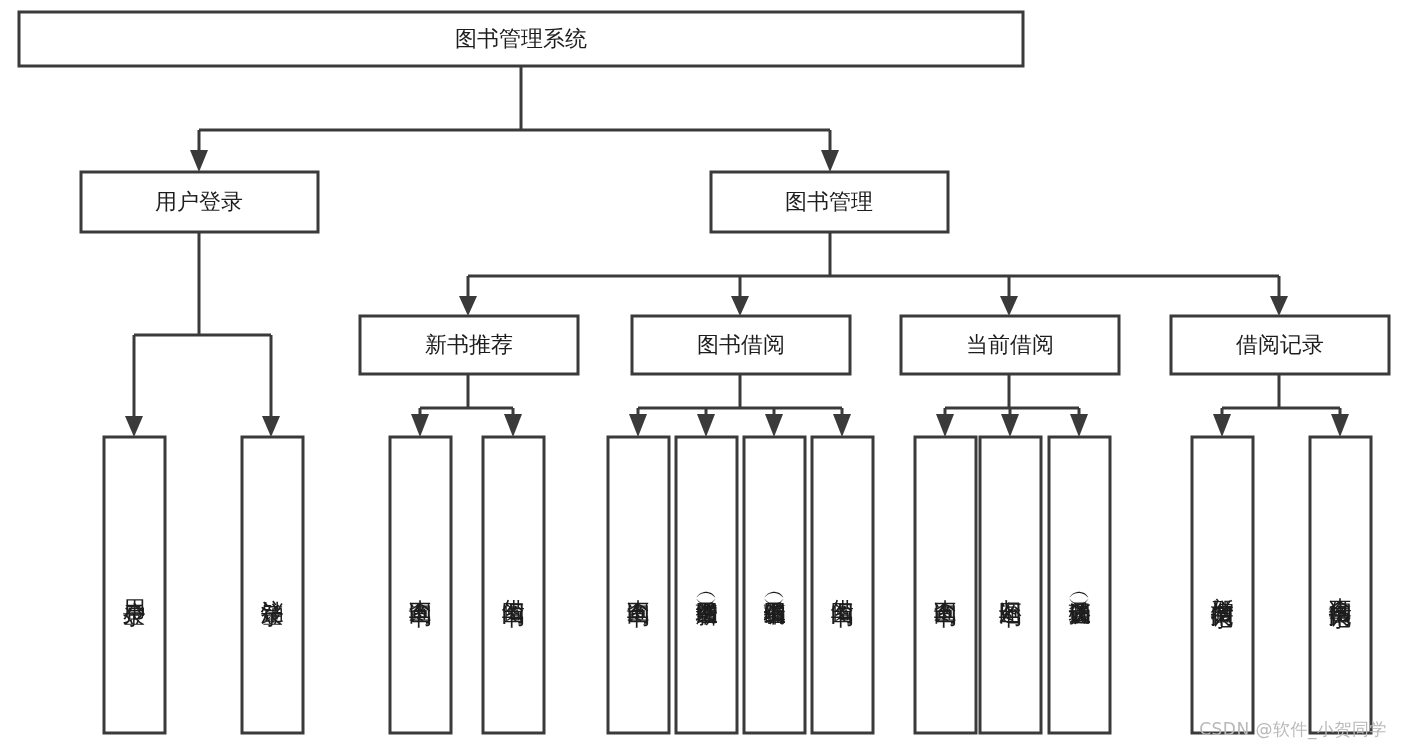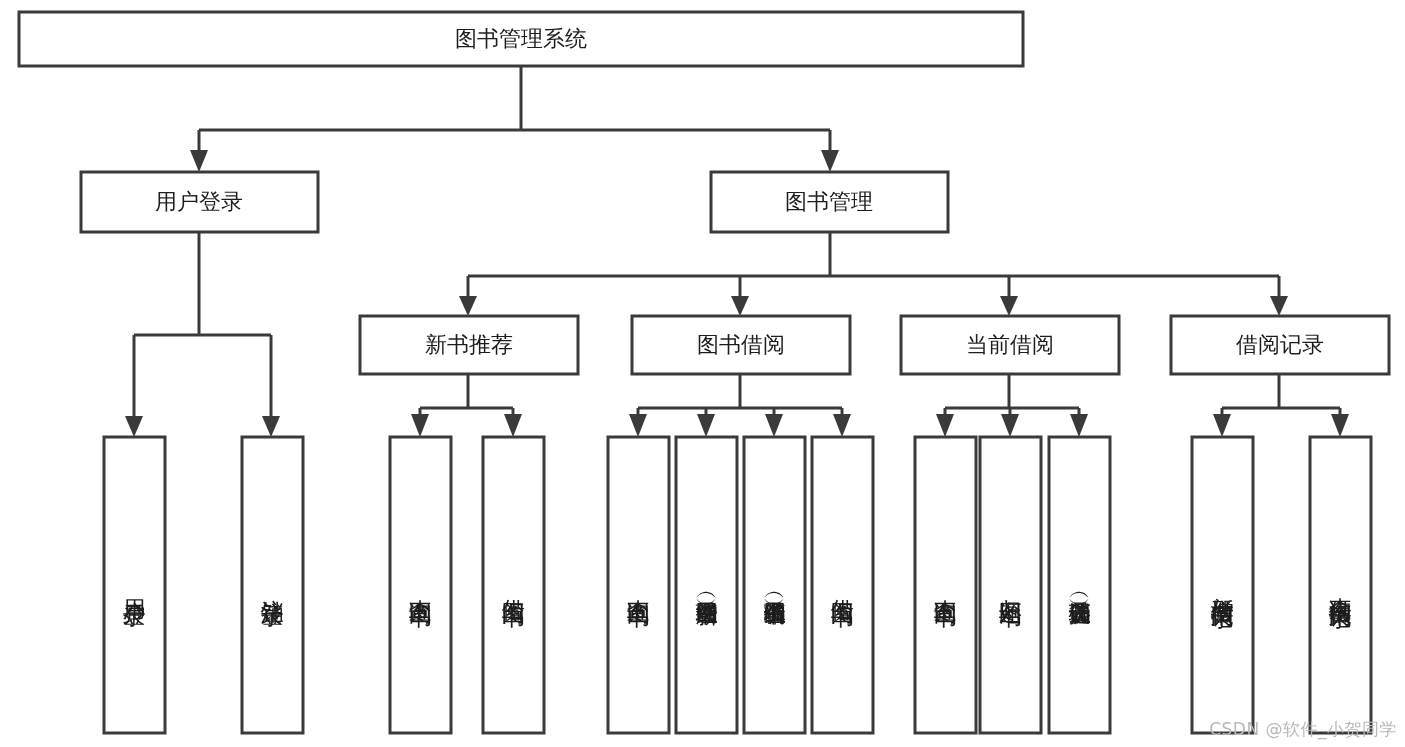--- a/index.html
+++ b/index.html
@@ -45,21 +45,21 @@
   }
   .node-label-h {
     font-family: "DejaVu Sans", "Liberation Sans", sans-serif;
     font-size: 22px;
     fill: #1d1d1d;
     text-anchor: middle;
     dominant-baseline: middle;
   }
   .watermark-text {
     position: absolute;
-    right: 8px;
+    right: 18px;
     bottom: 6px;
     font-family: "DejaVu Sans", "Liberation Sans", sans-serif;
     font-size: 17px;
     color: #b9b9b9;
     letter-spacing: 0.5px;
     white-space: nowrap;
     user-select: none;
   }
 </style>
 </head>

